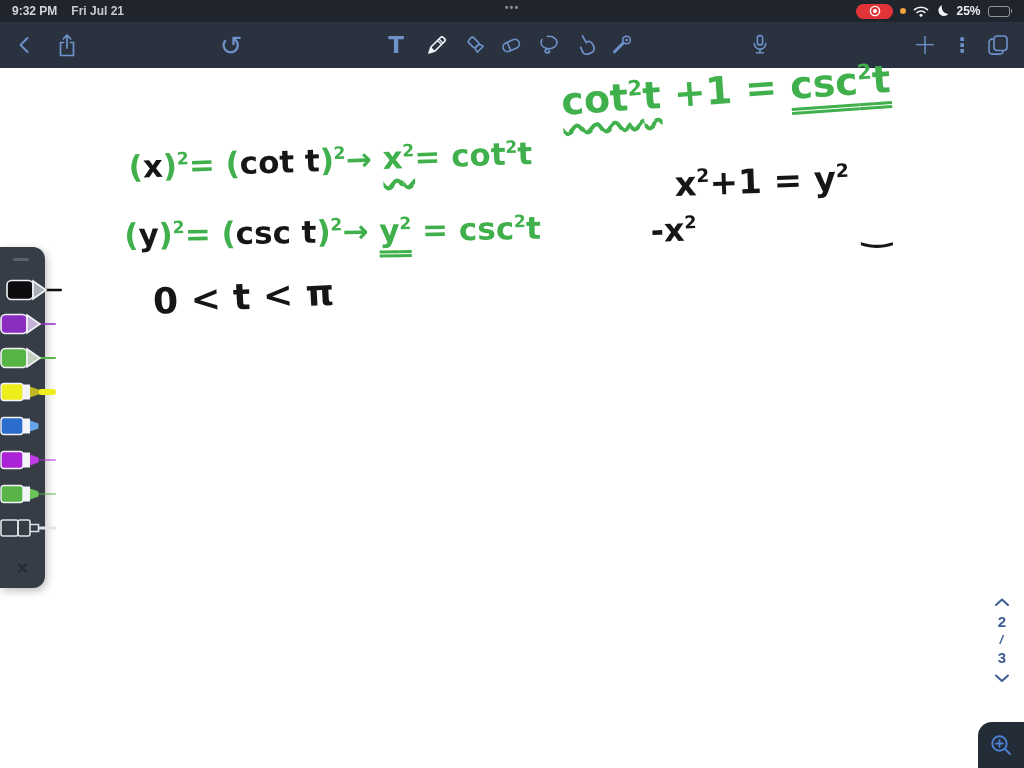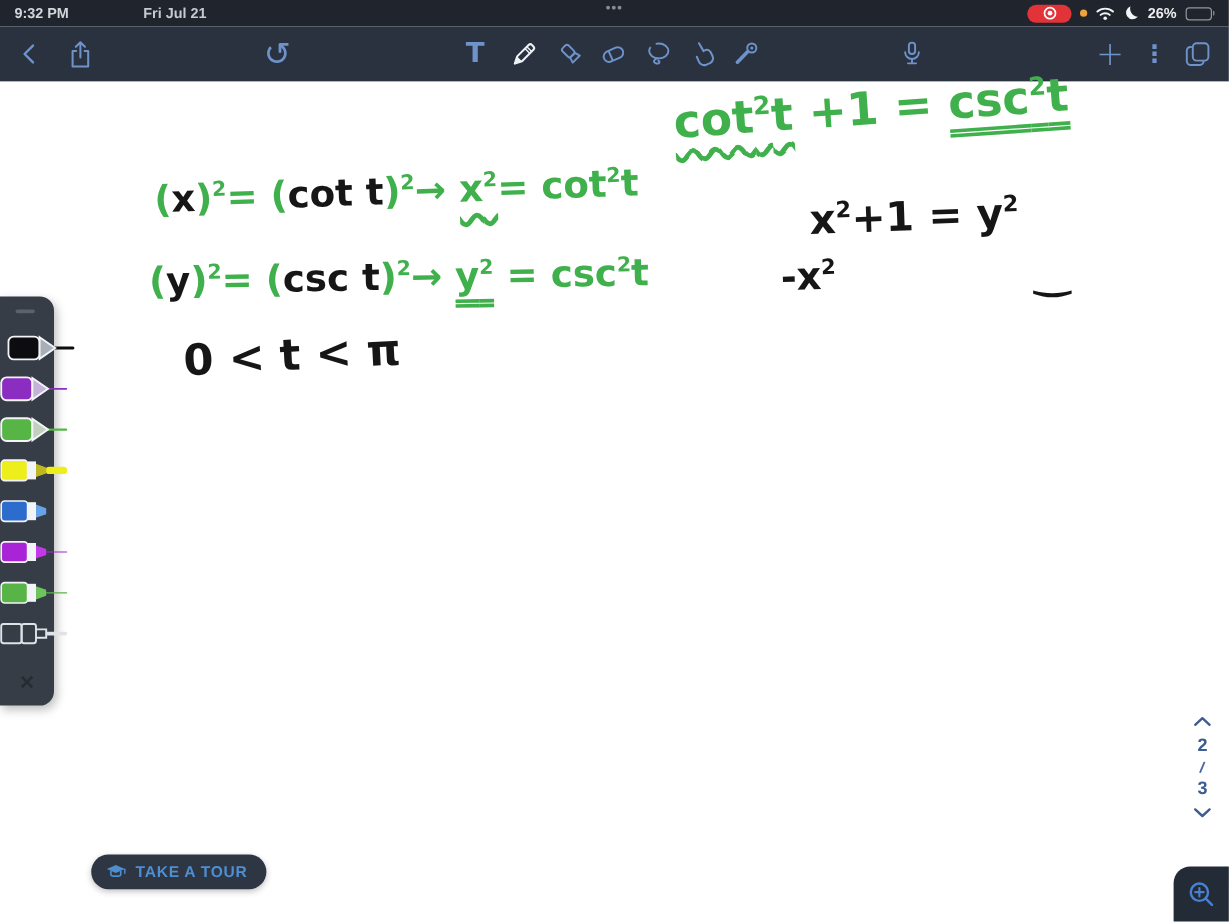--- a/index.html
+++ b/index.html
@@ -10,21 +10,21 @@
   }
   
   .statusbar{
     position:absolute;left:0;top:0;width:1024px;height:22px;
     background:#20242c;display:flex;align-items:center;
     justify-content:space-between;padding:0 12px;box-sizing:border-box;
     color:#d3d6db;font-size:12px;
   }
   .sb-left{display:flex;gap:14px;align-items:center;}
   .sb-time{font-weight:700;}
-  .sb-date{font-weight:600;color:#c7cad0;margin-left:48px;}
+  .sb-date{font-weight:600;color:#c7cad0;}
   .sb-dots{
     position:absolute;left:50%;top:1px;transform:translateX(-50%);
     color:#878c96;font-size:11px;letter-spacing:1px;font-weight:700;
   }
   .sb-right{display:flex;align-items:center;gap:7px;}
   .rec-pill{
     width:37px;height:15px;border-radius:8px;background:#e23438;
     display:flex;align-items:center;justify-content:center;
   }
   .privacy-dot{width:6px;height:6px;border-radius:50%;background:#f0a23c;}
@@ -121,21 +121,21 @@
     </span>
     <span class="privacy-dot"></span>
     <svg width="16" height="12" viewBox="0 0 16 12">
       <path d="M1.5 4.6 C5 1.4 11 1.4 14.5 4.6" fill="none" stroke="#f2f4f7" stroke-width="1.6" stroke-linecap="round"></path>
       <path d="M4.2 7.4 C6.3 5.5 9.7 5.5 11.8 7.4" fill="none" stroke="#f2f4f7" stroke-width="1.6" stroke-linecap="round"></path>
       <circle cx="8" cy="10.2" r="1.5" fill="#f2f4f7"></circle>
     </svg>
     <svg width="13" height="13" viewBox="0 0 14 14">
       <path d="M10.5 1.2 A6 6 0 1 0 10.5 12.8 A7.4 7.4 0 0 1 10.5 1.2 Z" fill="#f2f4f7" transform="rotate(-35 7 7)"></path>
     </svg>
-    <span class="pct">26%</span>
+    <span class="pct">25%</span>
     <span class="battery">
       <span class="batt-body"><span class="batt-fill" id="batt-fill" style="width: 41%;"></span></span>
       <span class="batt-nub"></span>
     </span>
   </div>
 </div>
 
 <div class="toolbar">
   <button class="tbtn" style="left:25px">
     <svg width="20" height="20" viewBox="0 0 20 20">
@@ -306,28 +306,20 @@
     <span>2</span>
     <span class="slash">/</span>
     <span>3</span>
     <div class="chev">
       <svg width="16" height="10" viewBox="0 0 16 10">
         <path d="M2 2.5 L8 8 L14 2.5" fill="none" stroke="#3d5c91" stroke-width="2" stroke-linecap="round" stroke-linejoin="round"></path>
       </svg>
     </div>
   </div>
 
-  <button class="tour-btn">
-    <svg width="17" height="14" viewBox="0 0 17 14">
-      <path d="M8.5 0.8 L16 4.2 L8.5 7.6 L1 4.2 Z" fill="#4e8fd2"></path>
-      <path d="M4.4 5.9 v3 c0 1.6 8.2 1.6 8.2 0 v-3" fill="none" stroke="#4e8fd2" stroke-width="1.4"></path>
-      <path d="M16 4.4 v3.4" stroke="#4e8fd2" stroke-width="1.2" stroke-linecap="round"></path>
-    </svg>
-    <span>TAKE A TOUR</span>
-  </button>
 
   <button class="zoom-btn">
     <svg width="26" height="26" viewBox="0 0 26 26">
       <circle cx="11.5" cy="11.5" r="7.2" fill="none" stroke="currentColor" stroke-width="2"></circle>
       <line x1="16.8" y1="16.8" x2="22" y2="22" stroke="currentColor" stroke-width="2" stroke-linecap="round"></line>
       <line x1="8" y1="11.5" x2="15" y2="11.5" stroke="currentColor" stroke-width="1.8" stroke-linecap="round"></line>
       <line x1="11.5" y1="8" x2="11.5" y2="15" stroke="currentColor" stroke-width="1.8" stroke-linecap="round"></line>
     </svg>
   </button>
 </div>

